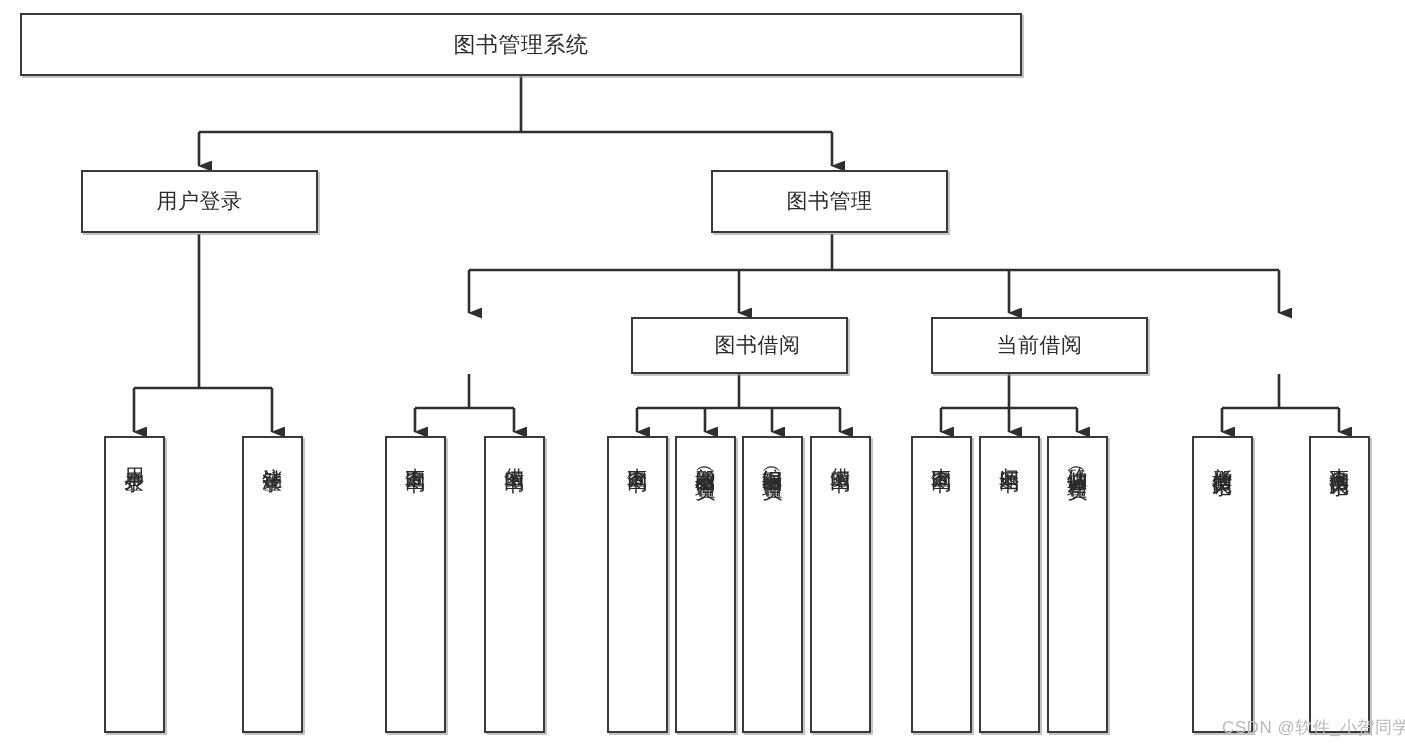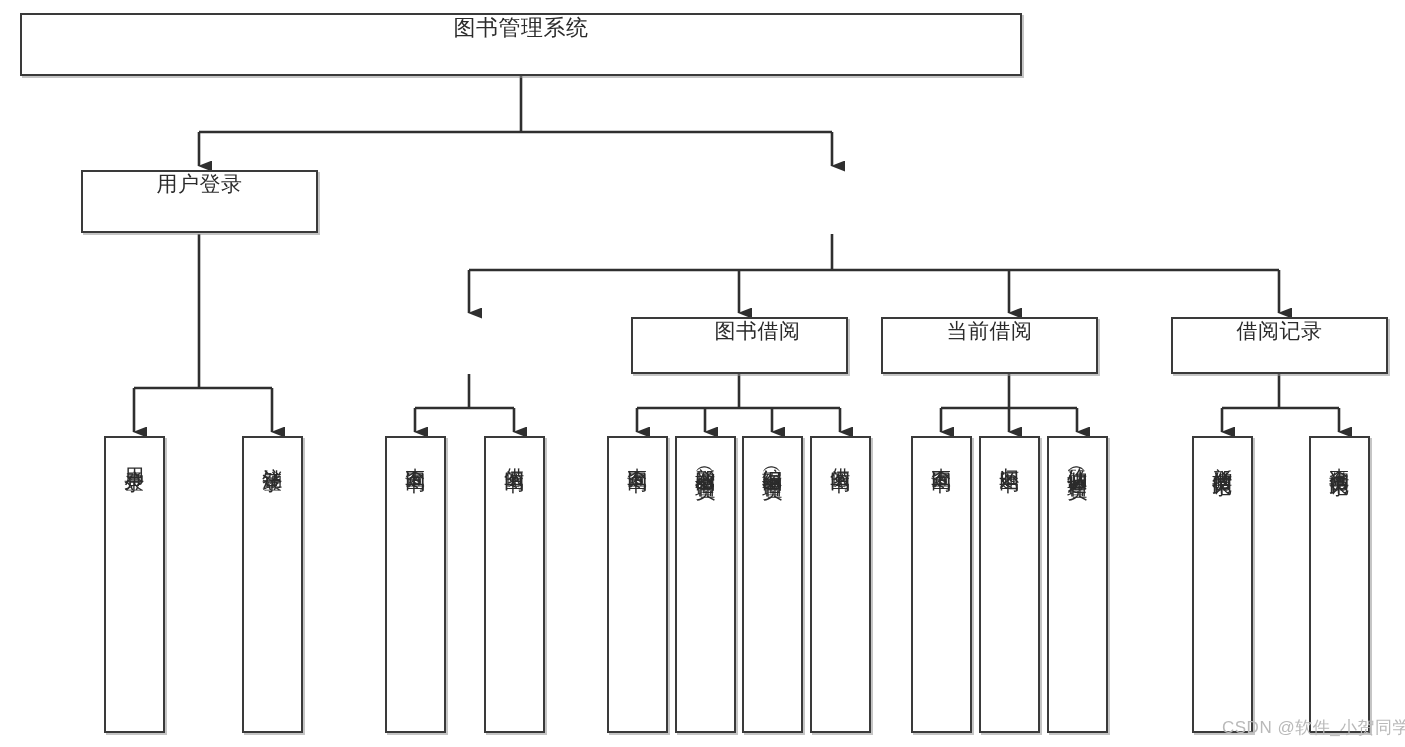--- a/index.html
+++ b/index.html
@@ -25,20 +25,21 @@
     height: 747px;
     pointer-events: none;
   }
   .node {
     position: absolute;
     box-sizing: border-box;
     background: #ffffff;
     border: 2.4px solid #3a3a3a;
     box-shadow: 2px 2px 0 0 rgba(150,150,150,0.55);
     display: flex;
+    align-items: center;
     justify-content: center;
     color: #2b2b2b;
     z-index: 2;
   }
   .node .label {
     display: block;
     text-align: center;
     line-height: 1.18;
     white-space: nowrap;
   }
@@ -129,33 +130,33 @@
   </svg>
 
   <div class="node root horiz" style="left:20px; top:13px; width:1002px; height:63px;">
     <span class="label">图书管理系统</span>
   </div>
 
   <div class="node horiz" style="left:81px; top:170px; width:237px; height:63px;">
     <span class="label">用户登录</span>
   </div>
 
+  <div class="node horiz" style="left:711px; top:170px; width:237px; height:63px;">
+    <span class="label">图书管理</span>
+  </div>
 
 
   <div class="node horiz" style="left:631px; top:317px; width:217px; height:57px;padding-left:36px;">
     <span class="label">图书借阅</span>
   </div>
 
-  <div class="node horiz" style="left:881px; top:317px; width:217px; height:57px;">
+  <div class="node horiz" style="left:931px; top:317px; width:217px; height:57px;">
     <span class="label">当前借阅</span>
   </div>
 
-  <div class="node horiz" style="left:1171px; top:317px; width:217px; height:57px;">
-    <span class="label">借阅记录</span>
-  </div>
 
   <div class="node vert" style="left:104px; top:436px; width:61px; height:297px;">
     <span class="label">用户登录</span>
   </div>
 
   <div class="node vert" style="left:242px; top:436px; width:61px; height:297px;">
     <span class="label">注销登录</span>
   </div>
 
   <div class="node vert" style="left:385px; top:436px; width:61px; height:297px;">

